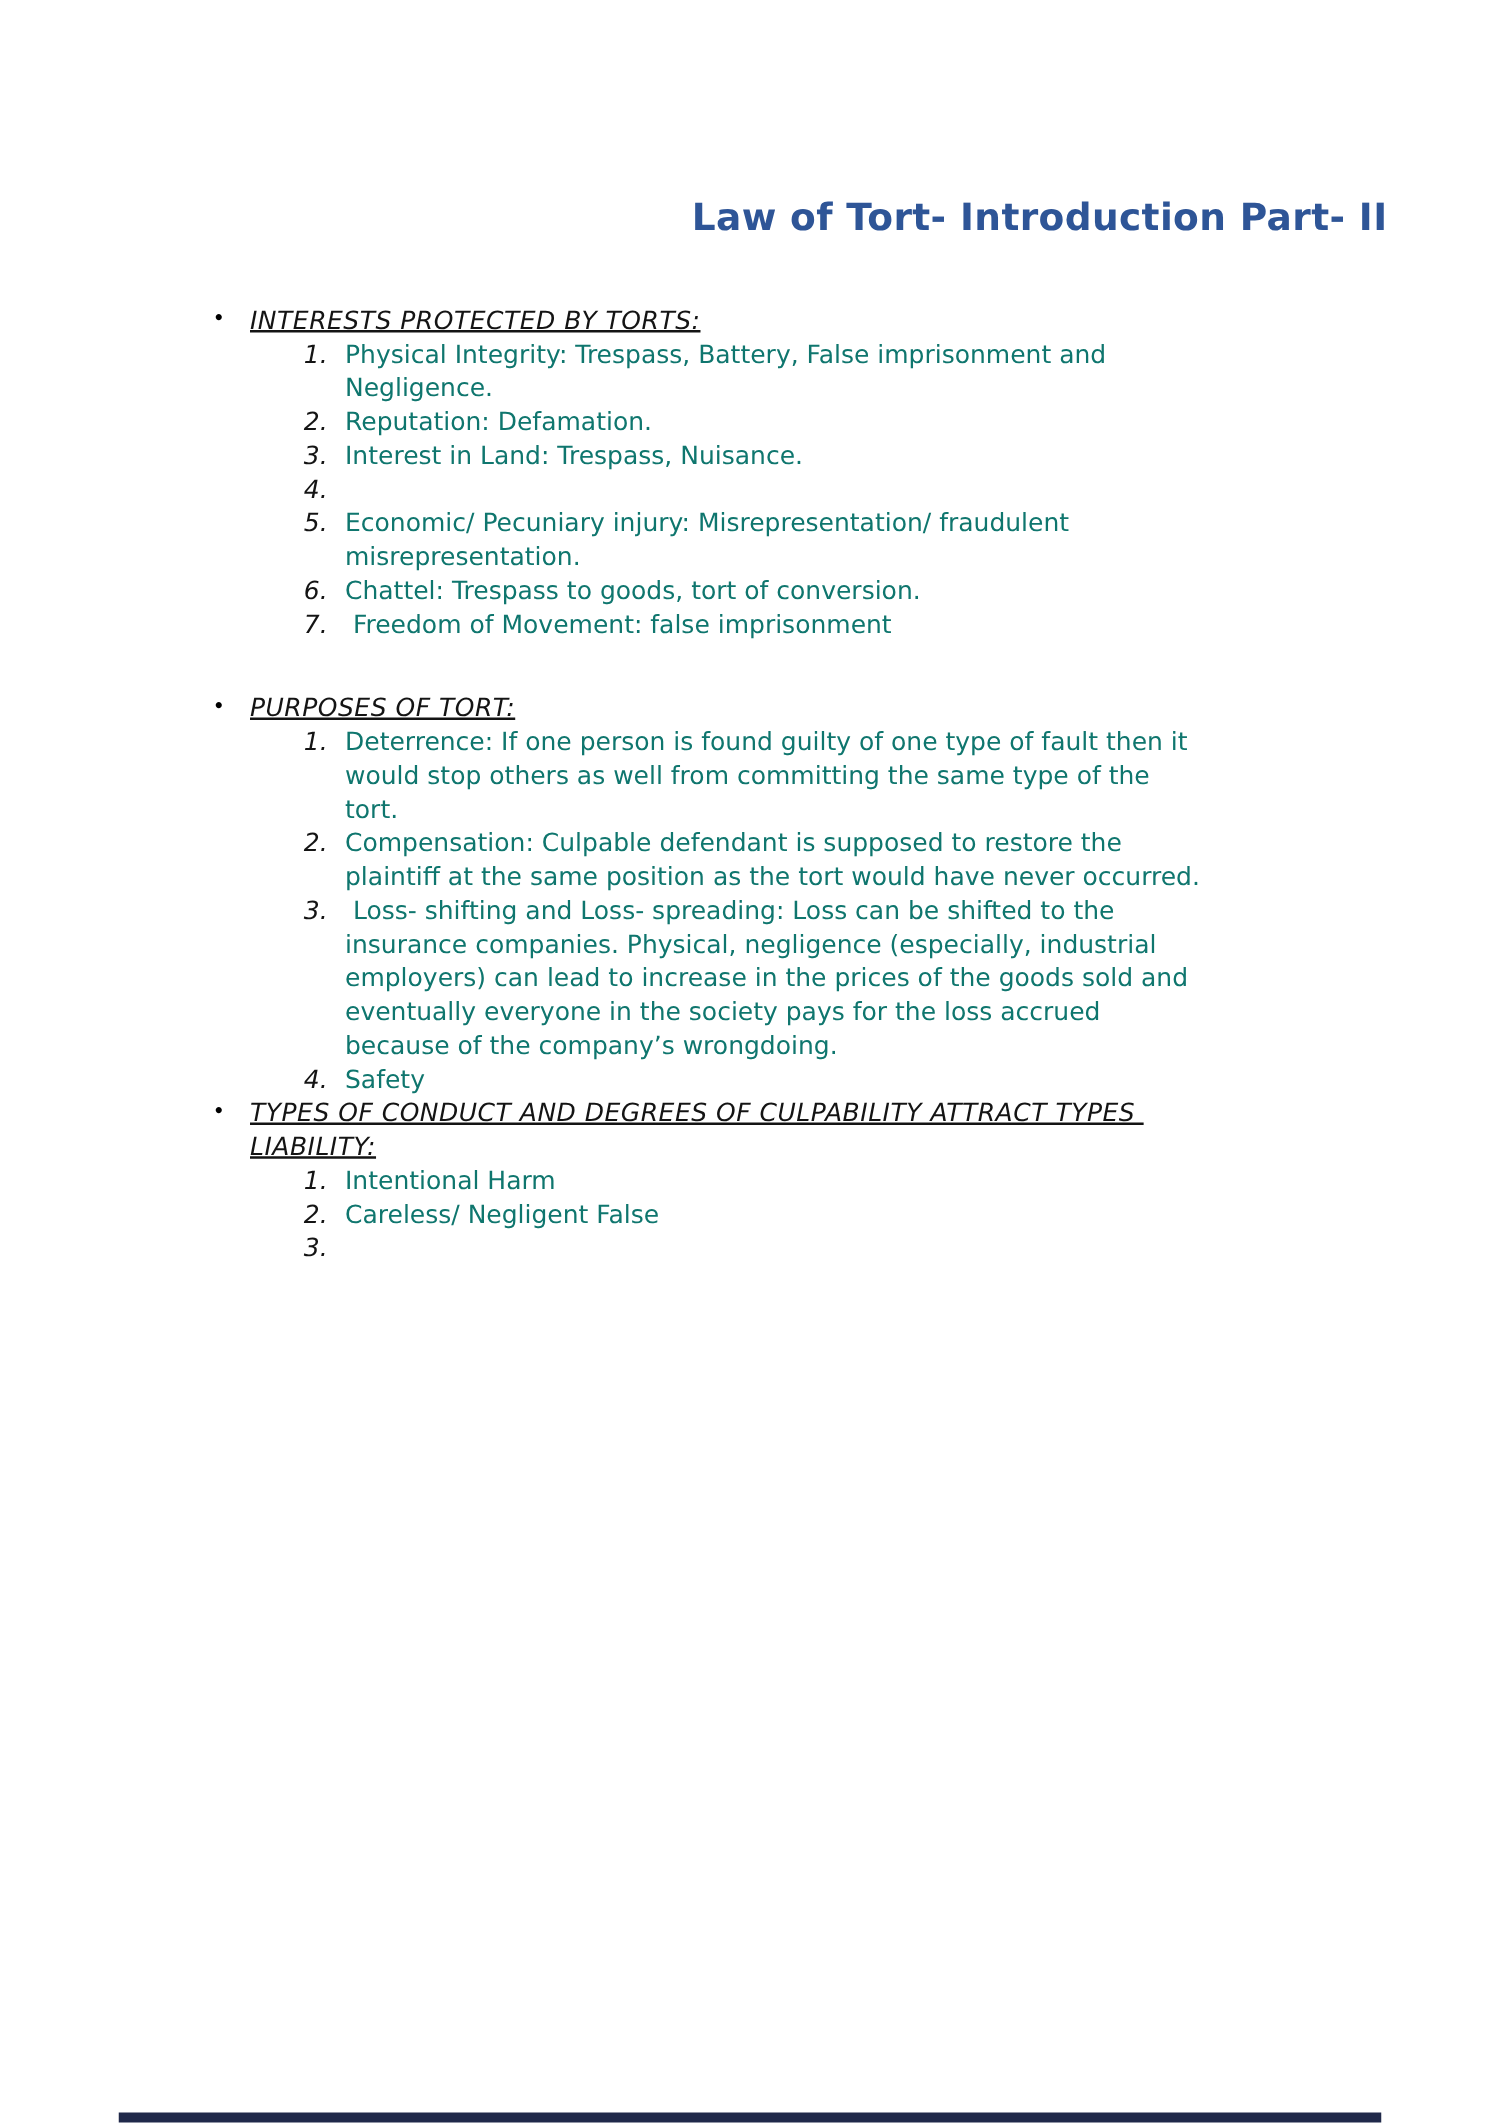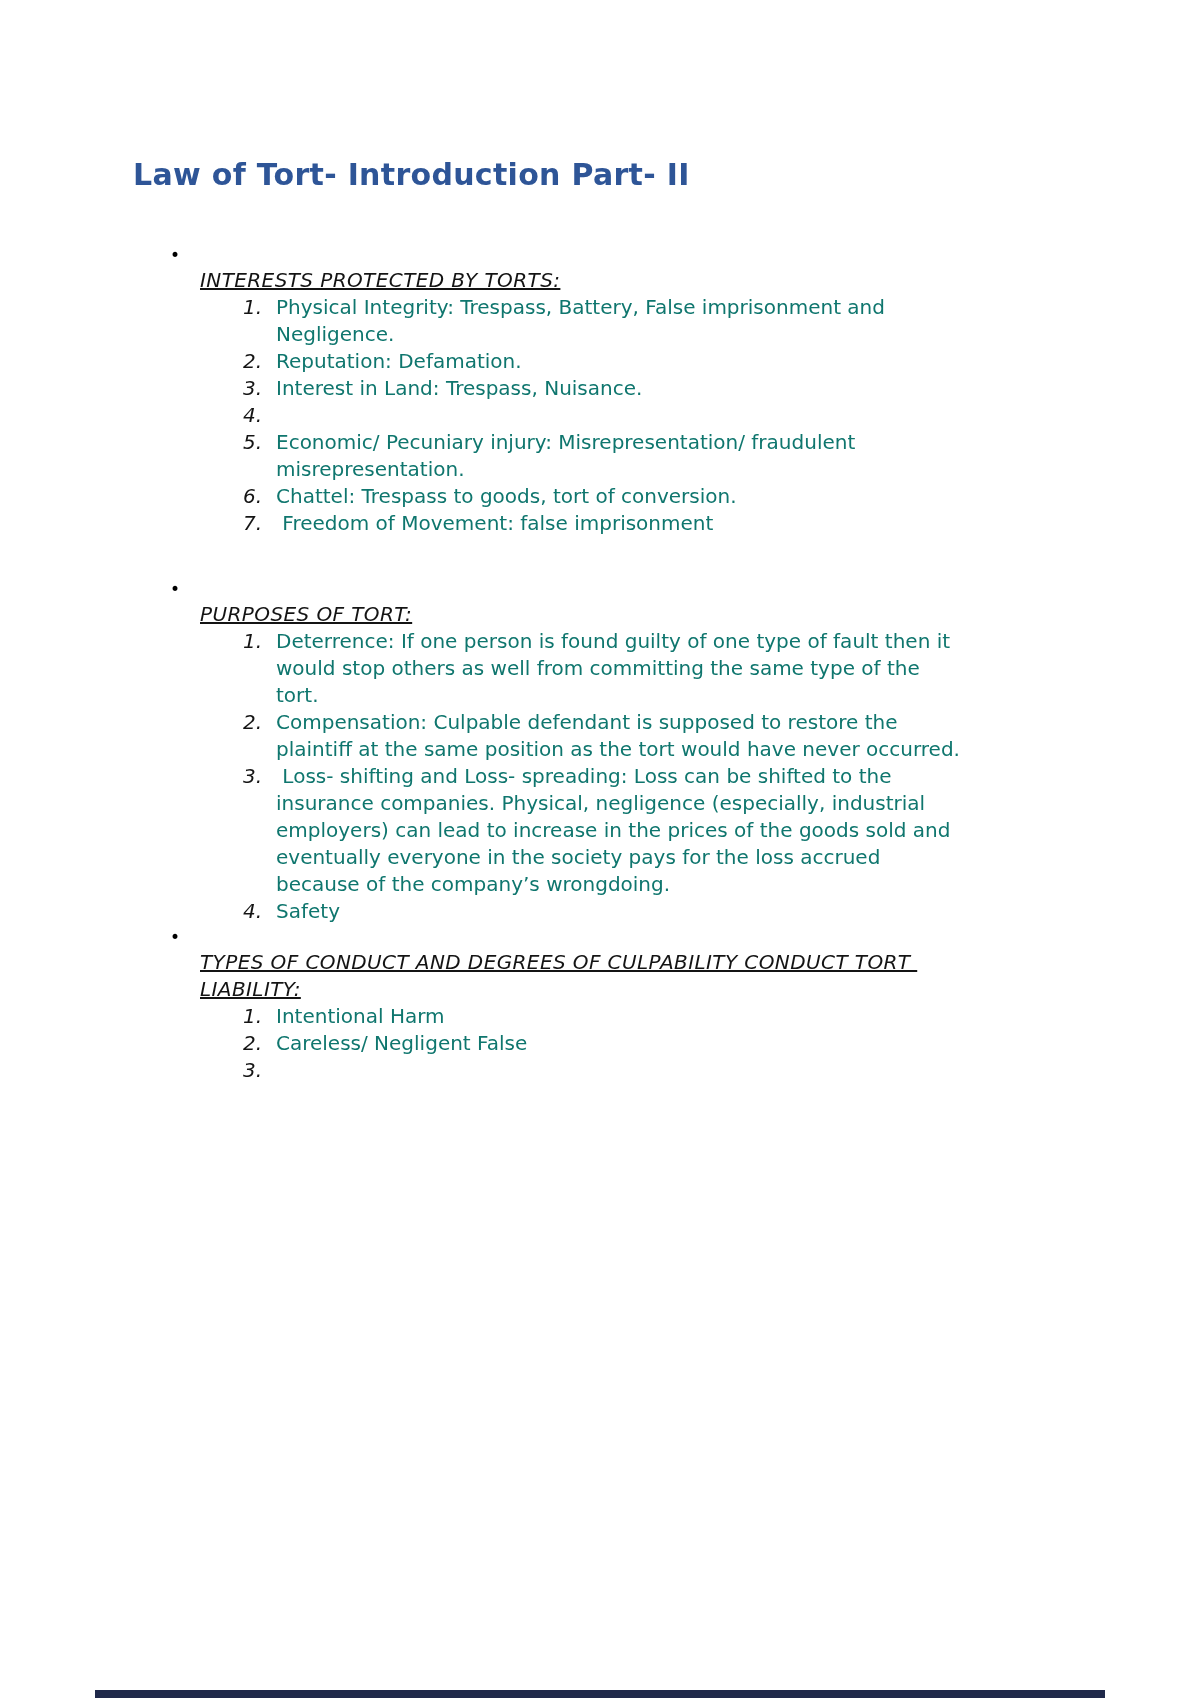--- a/index.html
+++ b/index.html
@@ -21,20 +21,21 @@
     height: 1698px;
     box-sizing: border-box;
     padding: 155px 90px 0 133px;
   }
   .doc-title {
     font-size: 30px;
     font-weight: 600;
     letter-spacing: 0.3px;
     line-height: 39px;
     margin: 0;
+    text-align: right;
   }
   .content {
     margin-top: 49px;
   }
   .section {
     margin-left: 37px;
     font-size: 20px;
     line-height: 27px;
   }
   .section.gap-before {
@@ -52,21 +53,20 @@
     color: #000;
     transform: translateY(-1px);
   }
   .section-heading {
     font-style: italic;
     text-decoration: underline;
     letter-spacing: 0.4px;
     white-space: pre-wrap;
     max-width: 760px;
     color: #141414;
-    margin-top: 24px;
   }
   ol.num-list {
     list-style: none;
     margin: 0;
     padding: 0 0 0 73px;
   }
   ol.num-list li {
     display: flex;
     align-items: flex-start;
   }
@@ -165,21 +165,21 @@
           <li>
             <span class="num">4.</span>
             <span class="item-text">Safety</span>
           </li>
         </ol>
     </div>
 
     <div class="section">
       <div class="section-heading-row">
         <span class="bullet">•</span>
-        <span class="section-heading">TYPES OF CONDUCT AND DEGREES OF CULPABILITY CONDUCT TORT 
+        <span class="section-heading">TYPES OF CONDUCT AND DEGREES OF CULPABILITY ATTRACT TYPES 
 LIABILITY:</span>
       </div>
       <ol class="num-list">
           <li>
             <span class="num">1.</span>
             <span class="item-text">Intentional Harm</span>
           </li>
           <li>
             <span class="num">2.</span>
             <span class="item-text">Careless/ Negligent False</span>

